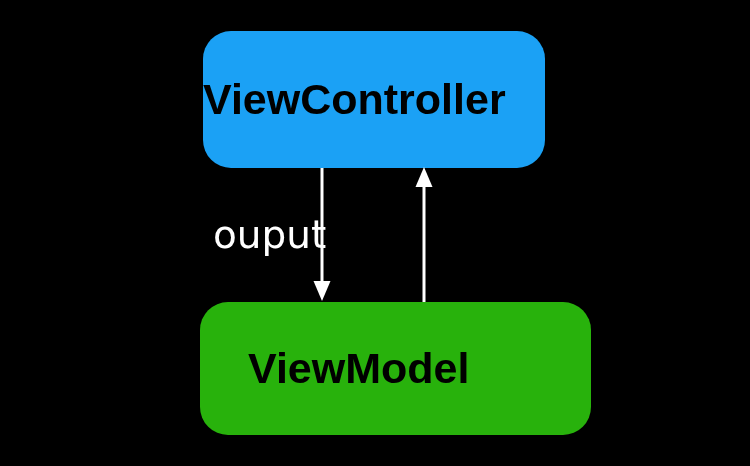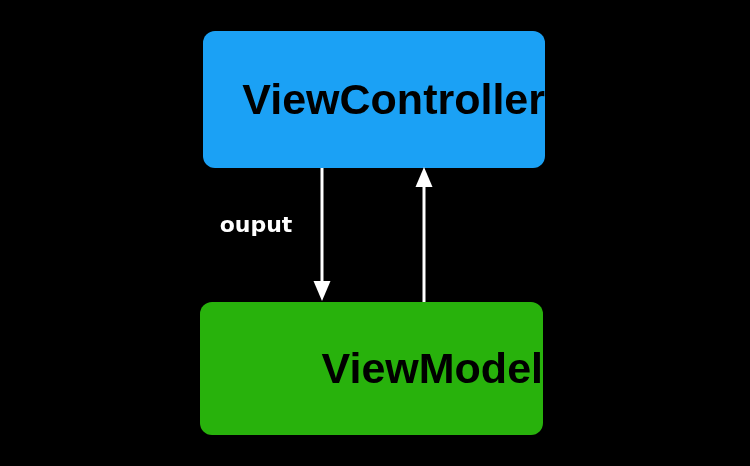--- a/index.html
+++ b/index.html
@@ -10,38 +10,39 @@
   .canvas {
     position: relative;
     width: 750px;
     height: 466px;
     background: var(--background, #000000);
     overflow: hidden;
     font-family: "Liberation Sans", sans-serif;
   }
   .node {
     position: absolute;
-    border-radius: 12px;
+    border-radius: 28px;
     display: flex;
     align-items: center;
-    justify-content: flex-end;
+    justify-content: flex-start;
   }
   .node-viewcontroller {
     left: 203px;
     top: 31px;
     width: 342px;
     height: 137px;
     background: var(--vc_fill, #1BA1F5);
   }
   .node-viewmodel {
     left: 200px;
     top: 302px;
     width: 343px;
     height: 133px;
     background: var(--vm_fill, #28B20C);
+    padding-left: 48px;
   }
   .node-label {
     font-weight: bold;
     font-size: 43px;
     color: #000000;
     letter-spacing: 0px;
     white-space: nowrap;
   }
   .arrow-layer {
     position: absolute;
@@ -54,24 +55,23 @@
   .arrow-line {
     stroke: var(--arrow, #FFFFFF);
     stroke-width: 3;
   }
   .arrow-head {
     fill: var(--arrow, #FFFFFF);
   }
   .edge-label {
     position: absolute;
     color: var(--arrow, #FFFFFF);
-    font-size: 22px;
+    font-size: 39px;
     font-family: "DejaVu Sans", sans-serif;
     white-space: nowrap;
-    font-weight: bold;
   }
   .edge-label-output {
     left: 213px;
     top: 212px;
     width: 86px;
     text-align: center;
   }
   .edge-label-input {
     left: 447px;
     top: 212px;

